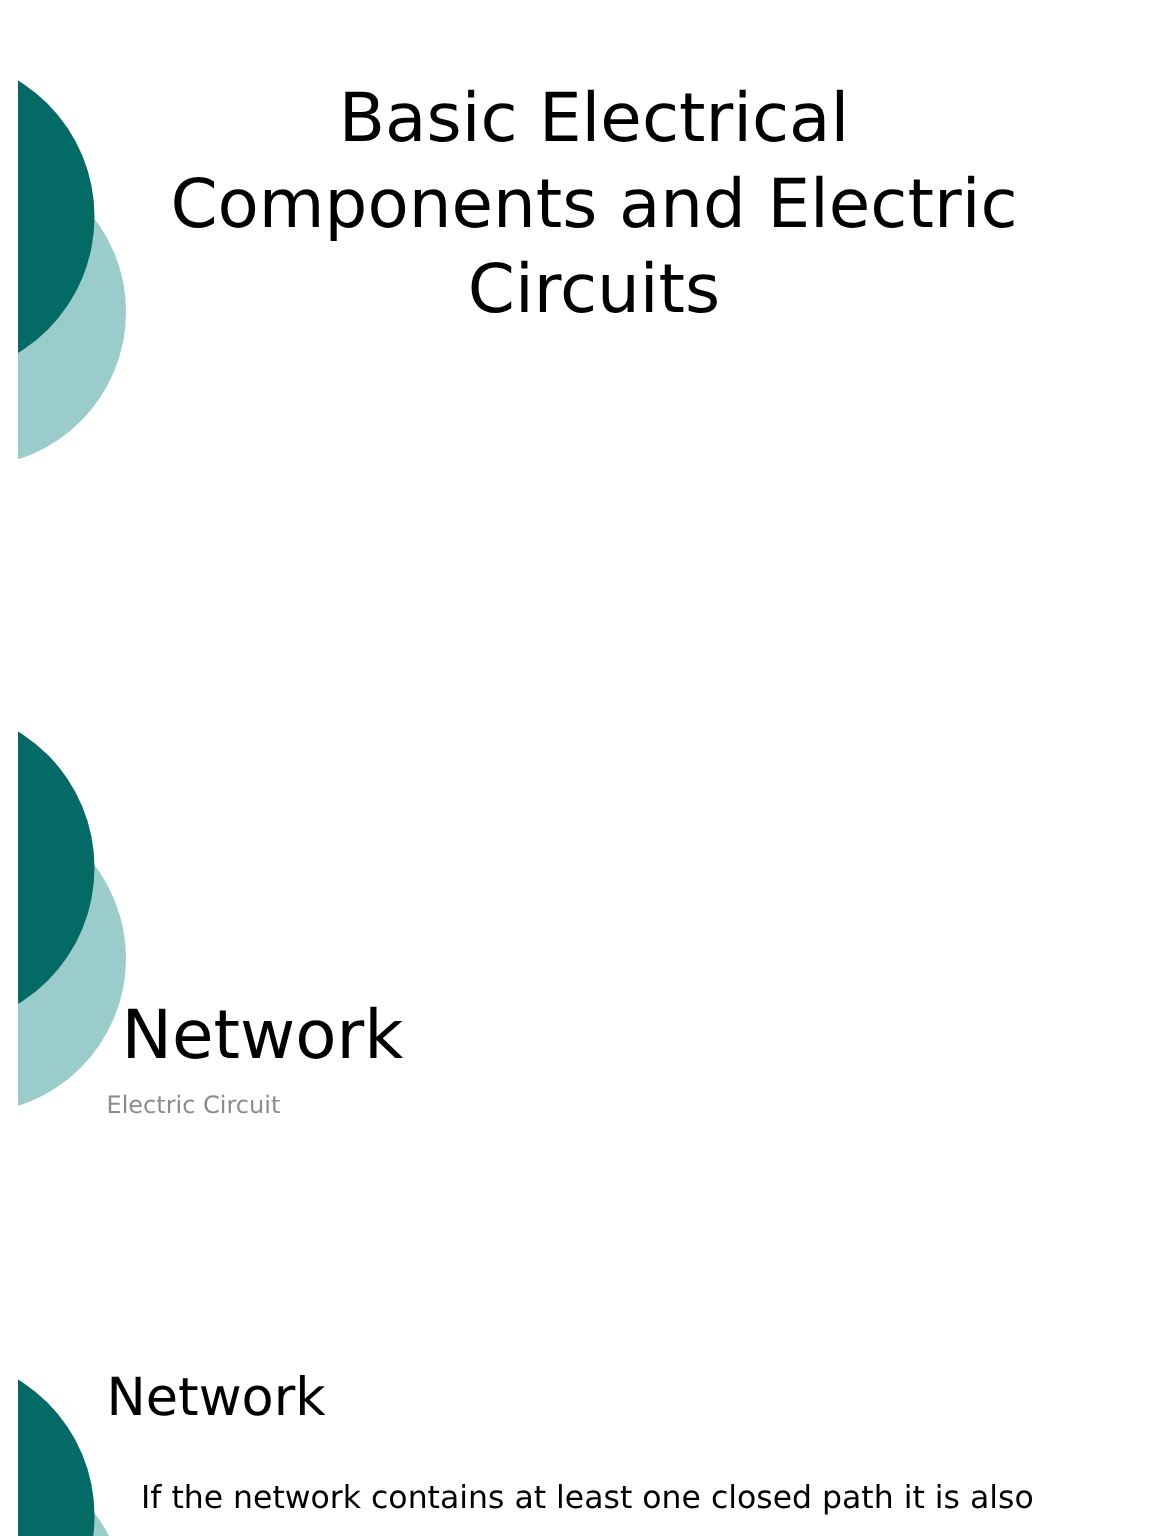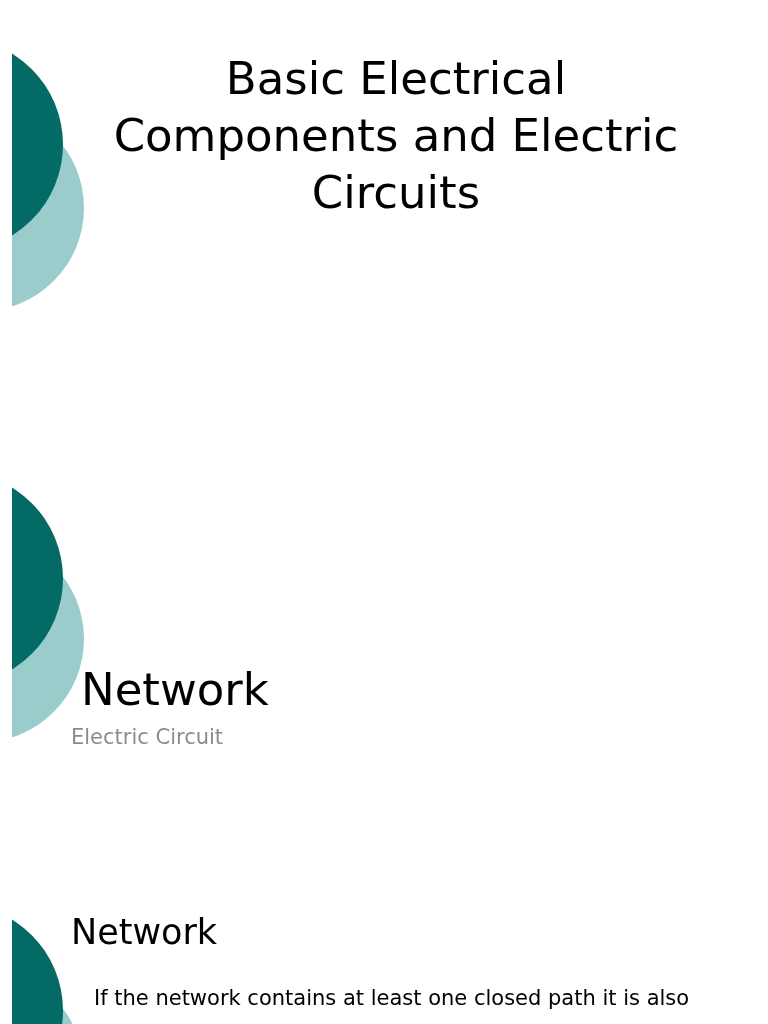--- a/index.html
+++ b/index.html
@@ -62,21 +62,21 @@
       top: 230px;
       font-size: 45px;
       line-height: 56px;
       margin: 0;
       font-weight: normal;
     }
     .section-subtitle {
       position: absolute;
       left: 59px;
       top: 294px;
-      font-size: 21px;
+      font-size: 16px;
       line-height: 22px;
       color: #8c8c8c;
       text-align: center;
     }
     
     #slide-3 { top: 864px; height: 160px; }
     #slide-3 .circle-light { top: 104px; }
     #slide-3 .circle-dark { top: 40px; }
     .content-title {
       position: absolute;

